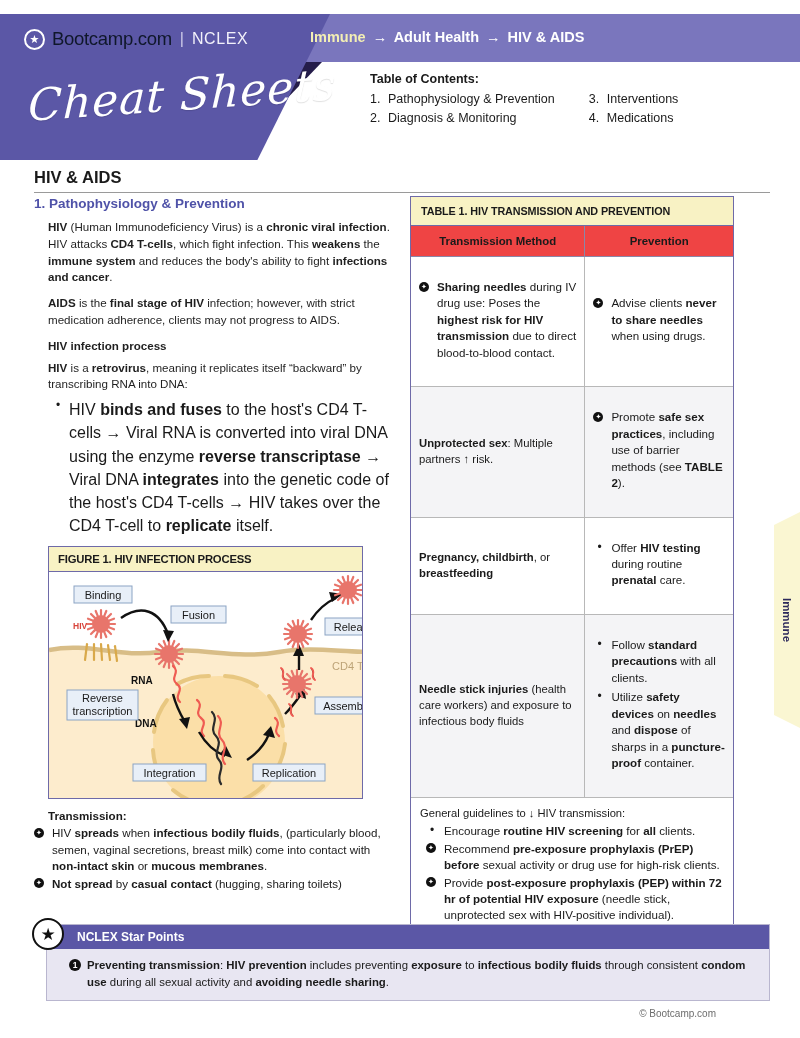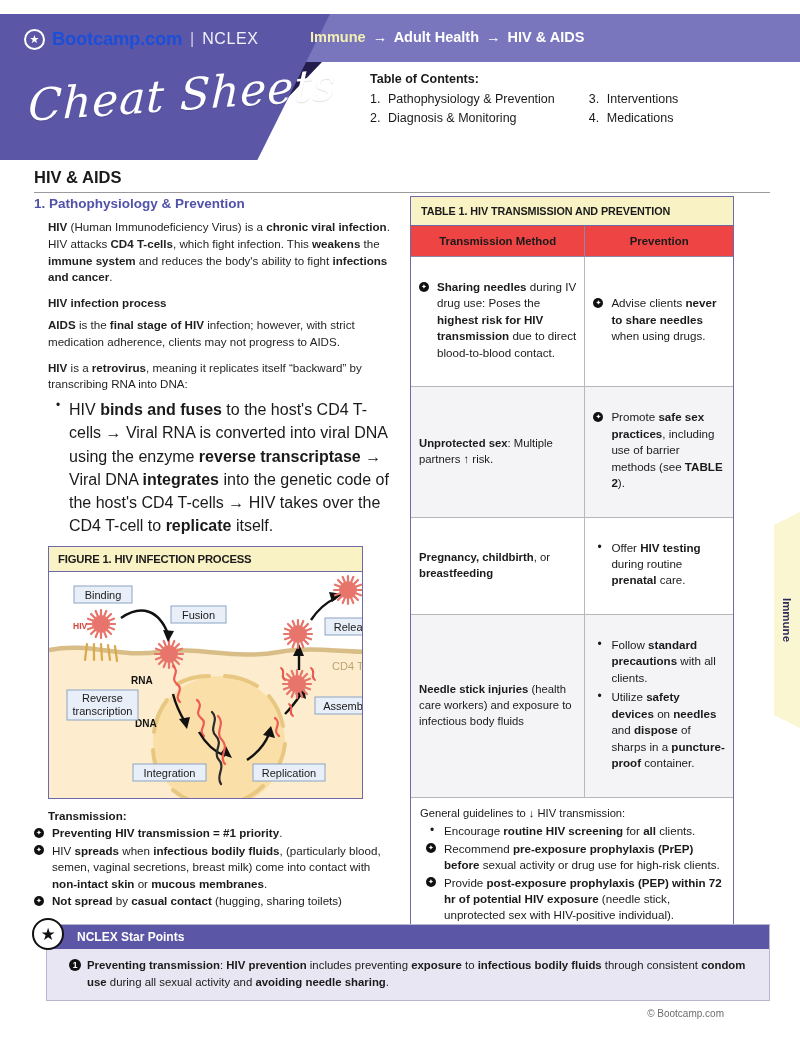--- a/index.html
+++ b/index.html
@@ -33,21 +33,21 @@
     display: flex; align-items: center; gap: 7px;
     z-index: 5;
   }
   .brand-mark {
     width: 21px; height: 21px; border-radius: 50%;
     border: 2.5px solid #fff;
     display:flex; align-items:center; justify-content:center;
     flex: 0 0 auto;
   }
   .brand-mark span { color:#fff; font-size: 11px; line-height: 1; }
-  .brand-name { color:#1d4ed8; font-size: 18.5px; font-weight: bold; letter-spacing: -0.3px; }
+  .brand-name { color:#0f172a; font-size: 18.5px; font-weight: normal; letter-spacing: -0.3px; }
   .brand-sep { color:#cfcdea; font-size: 16px; font-weight: 300; margin: 0 1px; }
   .brand-sub { color:#f2f1fa; font-size: 16px; letter-spacing: 0.6px; }
 
   .cheatsheets {
     position: absolute; left: 28px; top: 73px;
     color: #ffffff; font-size: 44px; line-height: 1;
     font-family: "DejaVu Serif", serif;
     font-style: italic; font-weight: normal;
     letter-spacing: 1px;
     transform: rotate(-4deg) skewX(-6deg);
@@ -185,21 +185,21 @@
     text-align: center; line-height: 12px;
   }
   .sp-badge {
     position: absolute; left: -2px; top: -6px; width: 32px; height: 32px;
     border-radius: 50%; background: #fff; border: 2.5px solid #111;
     display: flex; align-items: center; justify-content: center; z-index: 4;
   }
   .sp-badge span { font-size: 17px; line-height: 1; color:#111; }
 
   .copyright {
-    position: absolute; right: 76px; top: 1008px;
+    position: absolute; right: 84px; top: 1008px;
     font-size: 10px; color: #6d6d6d;
   }
 </style>
 </head>
 <body>
 
 <div class="page">
 
   <div class="header">
     <div class="hdr-navy"></div>
@@ -262,27 +262,27 @@
     <div class="col-l">
       <div class="sec-head">1. Pathophysiology &amp; Prevention</div>
 
       <p class="body">
         <b>HIV</b> (Human Immunodeficiency Virus) is a <b>chronic viral
         infection</b>. HIV attacks <b>CD4 T-cells</b>, which fight infection.
         This <b>weakens</b> the <b>immune system</b> and reduces the
         body's ability to fight <b>infections and cancer</b>.
       </p>
 
-      <p class="body tight"><b><span>HIV infection process</span></b></p>
-
       <p class="body">
         <b>AIDS</b> is the <b>final stage of HIV</b> infection; however, with
         strict medication adherence, clients may not progress
         to AIDS.
       </p>
+
+      <p class="body tight"><b><span>HIV infection process</span></b></p>
 
       <p class="body tight">
         <b>HIV</b> is a <b>retrovirus</b>, meaning it replicates itself “backward”
         by transcribing RNA into DNA:
       </p>
 
       <ul class="dash">
         <li>
           HIV <b>binds and fuses</b> to the host's CD4 T-cells → Viral
           RNA is converted into viral DNA using the enzyme
@@ -418,24 +418,20 @@
               <text x="240" y="204.5" text-anchor="middle">Replication</text>
             </g>
           </svg>
         </div>
       </div>
 
       <div class="trans-label">Transmission:</div>
       <ul class="star trans-list">
         <li>
           <span class="sbul"></span>
-          <b>Preventing HIV transmission = #1 priority</b>.
-        </li>
-        <li>
-          <span class="sbul"></span>
           HIV <b>spreads</b> when <b>infectious bodily fluids</b>,
           (particularly blood, semen, vaginal secretions, breast
           milk) come into contact with <b>non-intact skin</b> or
           <b>mucous membranes</b>.
         </li>
         <li>
           <span class="sbul"></span>
           <b>Not spread</b> by <b>casual contact</b> (hugging, sharing toilets)
         </li>
       </ul>

